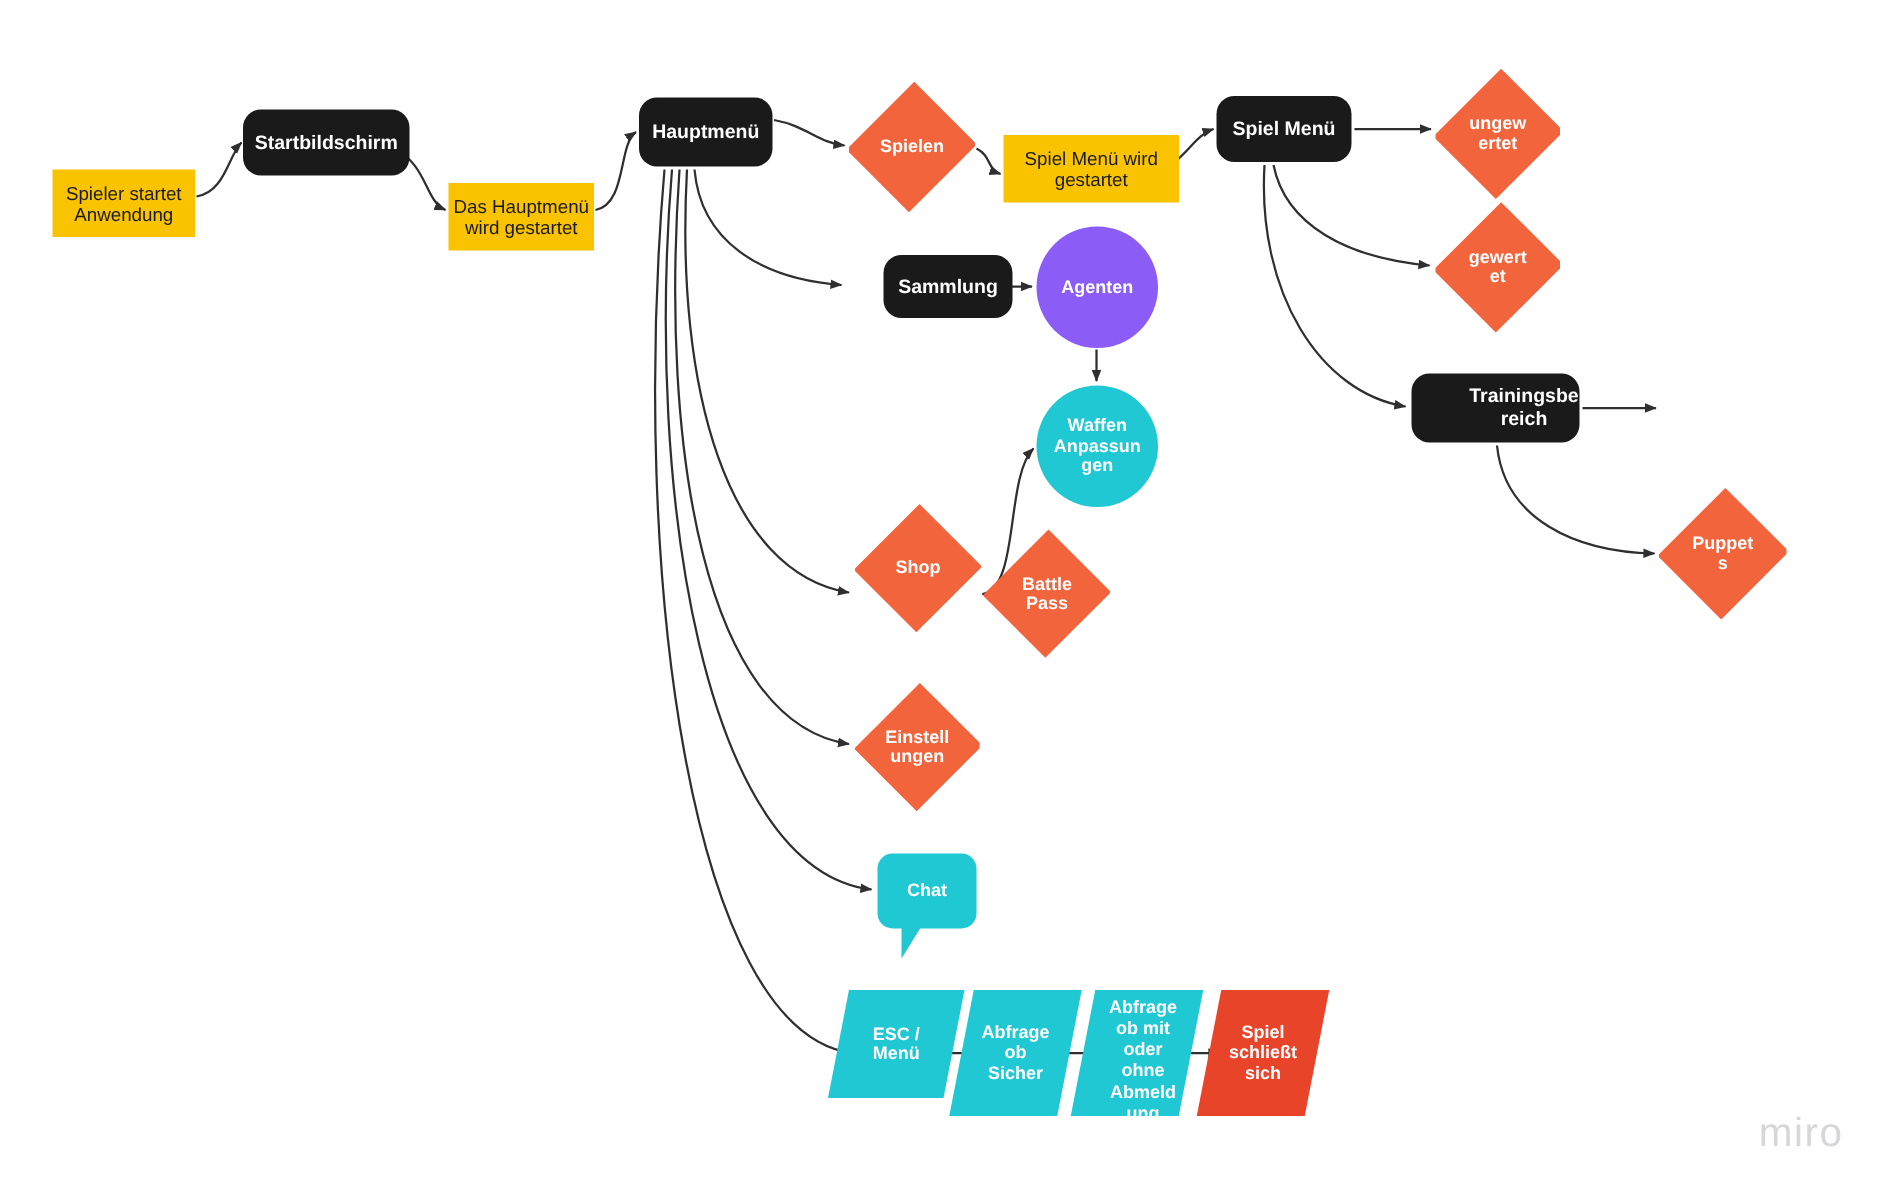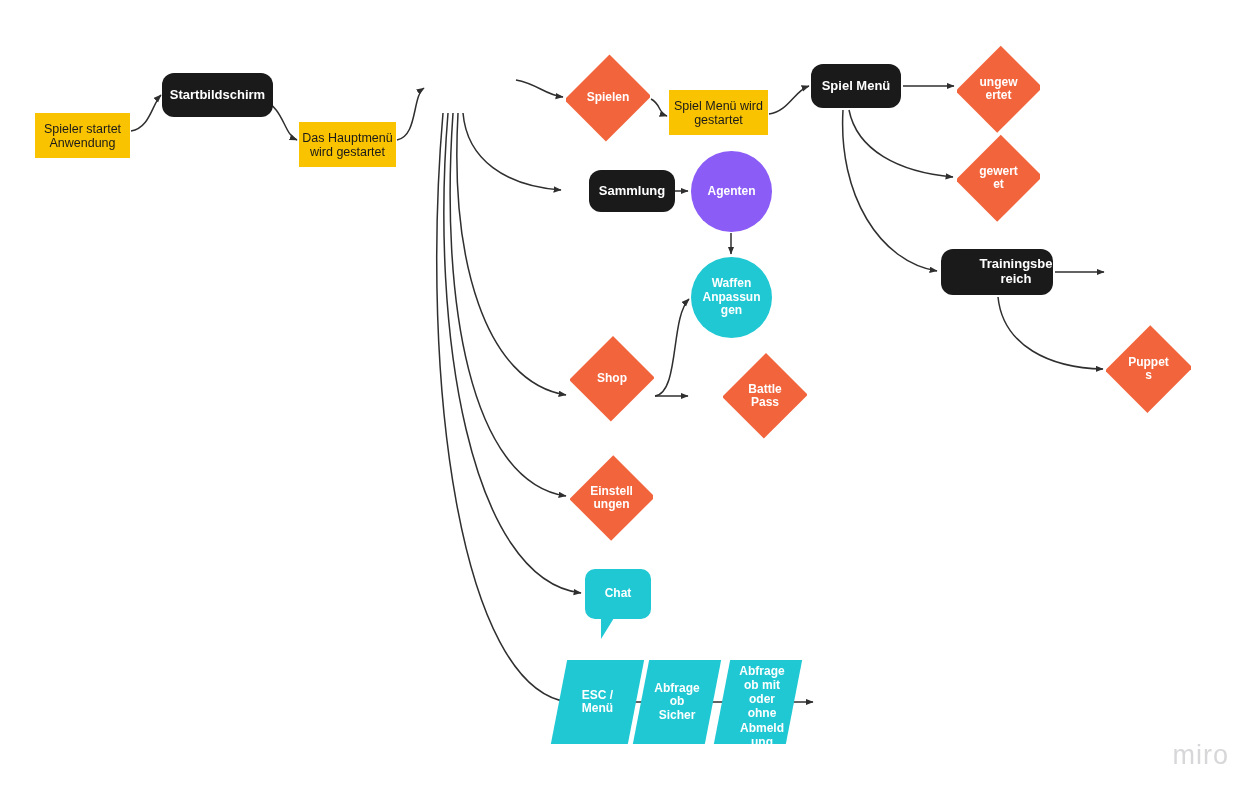--- a/index.html
+++ b/index.html
@@ -210,27 +210,30 @@
 
   <div class="node n-rounded" style="left:162px; top:73px; width:111px; height:44px;">
     <span class="lbl">Startbildschirm</span>
   </div>
 
   <div class="node n-rect" style="left:299px; top:122px; width:97px; height:45px;">
     <span class="lbl">Das Hauptmenü
 wird gestartet</span>
   </div>
 
+  <div class="node n-rounded" style="left:426px; top:65px; width:89px; height:46px;">
+    <span class="lbl">Hauptmenü</span>
+  </div>
 
   <div class="node n-diamond" style="left:566px; top:53px; width:84px; height:90px;">
     <span class="dia-bg"></span>
     <span class="lbl">Spielen</span>
   </div>
 
-  <div class="node n-rect" style="left:669px; top:90px; width:99px; height:45px;">
+  <div class="node n-rect" style="left:669px; top:90px; width:117px; height:45px;">
     <span class="lbl">Spiel Menü wird
 gestartet</span>
   </div>
 
   <div class="node n-rounded" style="left:811px; top:64px; width:90px; height:44px;">
     <span class="lbl">Spiel Menü</span>
   </div>
 
   <div class="node n-diamond" style="left:957px; top:44px; width:83px; height:90px;">
     <span class="dia-bg"></span>
@@ -267,38 +270,38 @@
     <span class="lbl">Waffen
 Anpassun
 gen</span>
   </div>
 
   <div class="node n-diamond" style="left:570px; top:335px; width:84px; height:88px;">
     <span class="dia-bg"></span>
     <span class="lbl">Shop</span>
   </div>
 
-  <div class="node n-diamond" style="left:723px; top:352px; width:84px; height:88px;">
+  <div class="node n-diamond" style="left:656px; top:352px; width:84px; height:88px;">
     <span class="dia-bg"></span>
     <span class="lbl">Battle
 Pass</span>
   </div>
 
   <div class="node n-diamond" style="left:570px; top:454px; width:83px; height:88px;">
     <span class="dia-bg"></span>
     <span class="lbl">Einstell
 ungen</span>
   </div>
 
   <div class="node n-bubble" style="left:585px; top:569px; width:66px; height:50px;">
     <span class="tail"></span>
     <span class="lbl">Chat</span>
   </div>
 
-  <div class="node n-para" style="left:559px; top:660px; width:77px; height:84px;">
+  <div class="node n-para" style="left:559px; top:660px; width:77px; height:72px;">
     <span class="para-bg"></span>
     <span class="lbl">ESC /
 Menü</span>
   </div>
 
   <div class="node n-para" style="left:641px; top:660px; width:72px; height:84px;">
     <span class="para-bg"></span>
     <span class="lbl">Abfrage
 ob
 Sicher</span>
@@ -307,16 +310,22 @@
   <div class="node n-para clip" style="left:722px; top:660px; width:72px; height:84px;">
     <span class="para-bg"></span>
     <span class="lbl">Abfrage
 ob mit
 oder
 ohne
 Abmeld
 ung</span>
   </div>
 
+  <div class="node n-para red" style="left:806px; top:660px; width:72px; height:84px;">
+    <span class="para-bg"></span>
+    <span class="lbl">Spiel
+schließt
+sich</span>
+  </div>
 
   <div class="watermark">miro</div>
 
 </div>
 
 </body></html>

